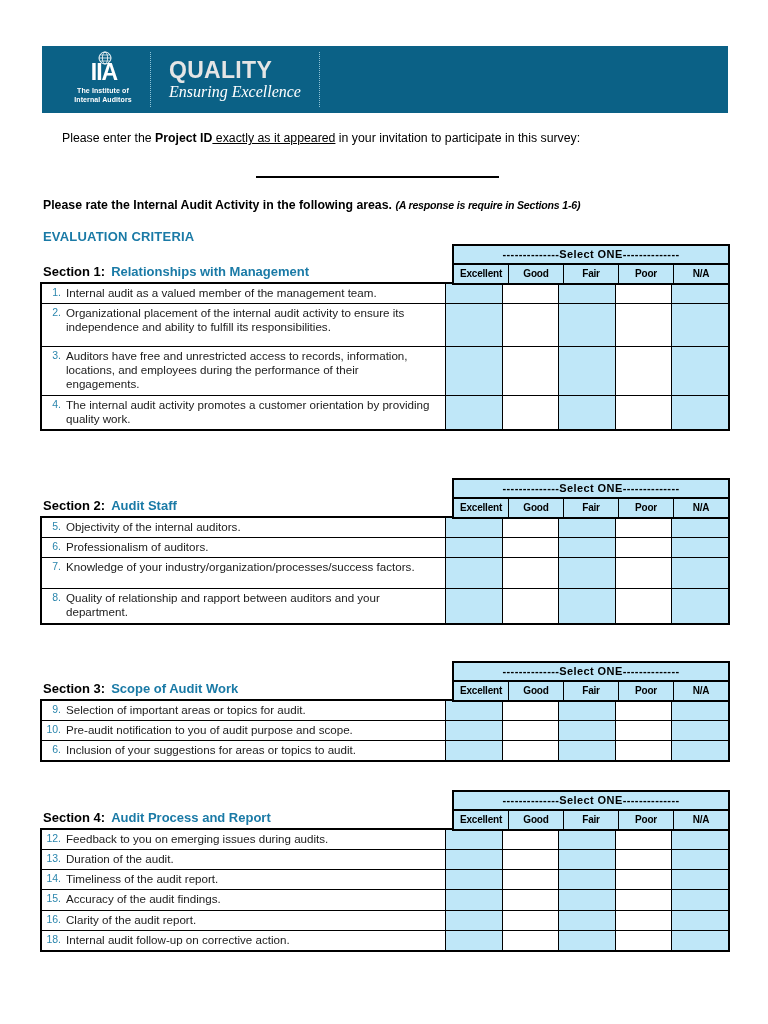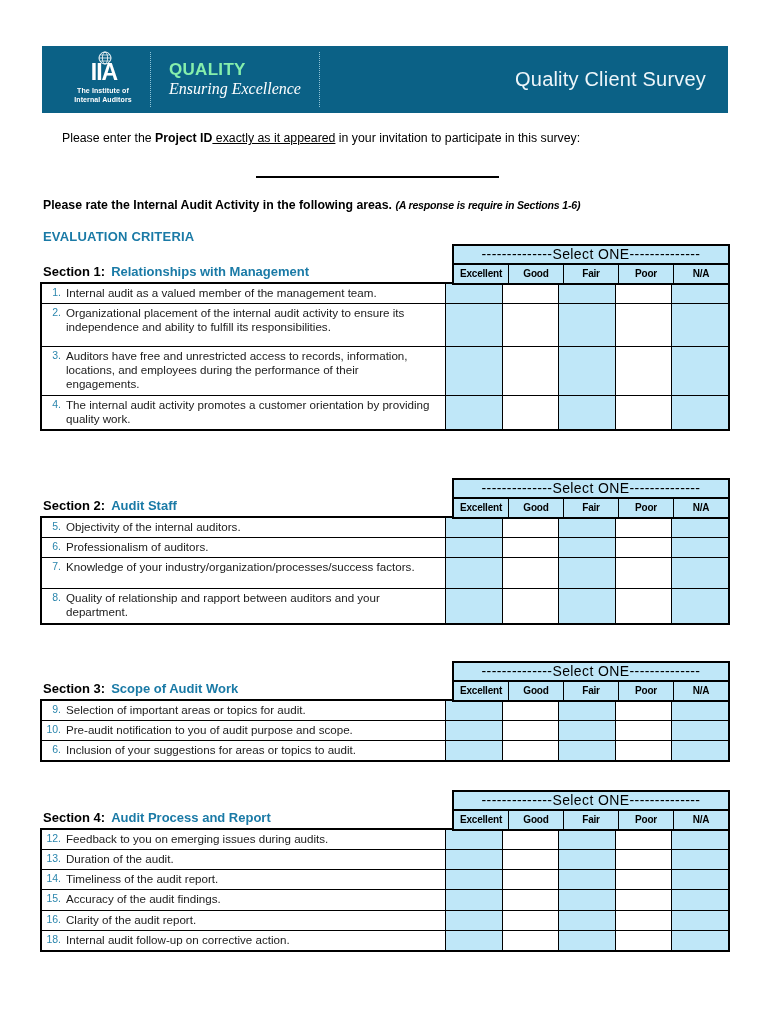--- a/index.html
+++ b/index.html
@@ -81,22 +81,22 @@
   }
   .brand-quality {
     padding-left: 18px;
     display: flex;
     flex-direction: column;
     justify-content: center;
   }
   .quality-word {
     font-family: "Liberation Sans", sans-serif;
     font-weight: bold;
-    font-size: 17px;
-    color: #86efac;
+    font-size: 23px;
+    color: #e5e5e5;
     letter-spacing: 0.3px;
     line-height: 1.05;
   }
   .quality-sub {
     font-family: "Liberation Serif", serif;
     font-style: italic;
     font-size: 16px;
     color: #ffffff;
     margin-top: 1px;
   }
@@ -187,22 +187,22 @@
     top: 0;
     width: 278px;
     border: 2px solid #000;
     box-sizing: border-box;
     background: #bfe7f8;
   }
   .select-one {
     height: 17px;
     line-height: 17px;
     text-align: center;
-    font-size: 14px;
-    font-weight: normal;
+    font-size: 11px;
+    font-weight: bold;
     font-family: "Liberation Sans", sans-serif;
     letter-spacing: 0.4px;
     border-bottom: 2px solid #000;
     overflow: hidden;
     white-space: nowrap;
   }
   .colhead-row {
     display: flex;
     height: 18px;
   }
@@ -290,21 +290,20 @@
 
     <div class="brand-quality">
       <div class="quality-word">QUALITY</div>
       <div class="quality-sub">Ensuring Excellence</div>
     </div>
 
     <div class="dotrule" style="margin-left:18px;"></div>
 
     <div class="banner-spacer"></div>
 
-    <div class="banner-title">Quality Client Survey</div>
   </div>
 
   <div class="intro-line">
     <span>Please enter the </span><b>Project ID</b><u> exactly as it appeared</u><span> in your invitation to participate in this survey:</span>
   </div>
 
   <div class="projectid-rule"></div>
 
   <div class="rate-line">
     <span>Please rate the Internal Audit Activity in the following areas.</span>

